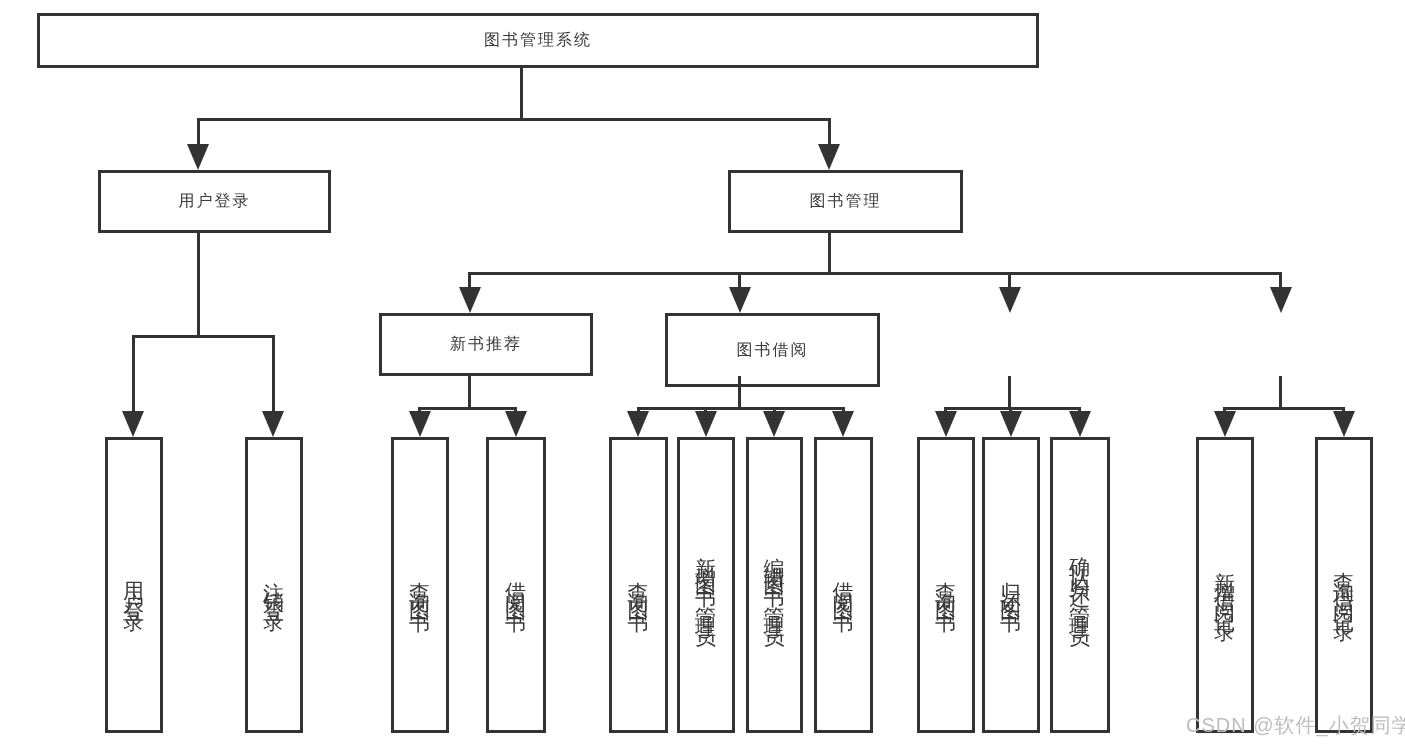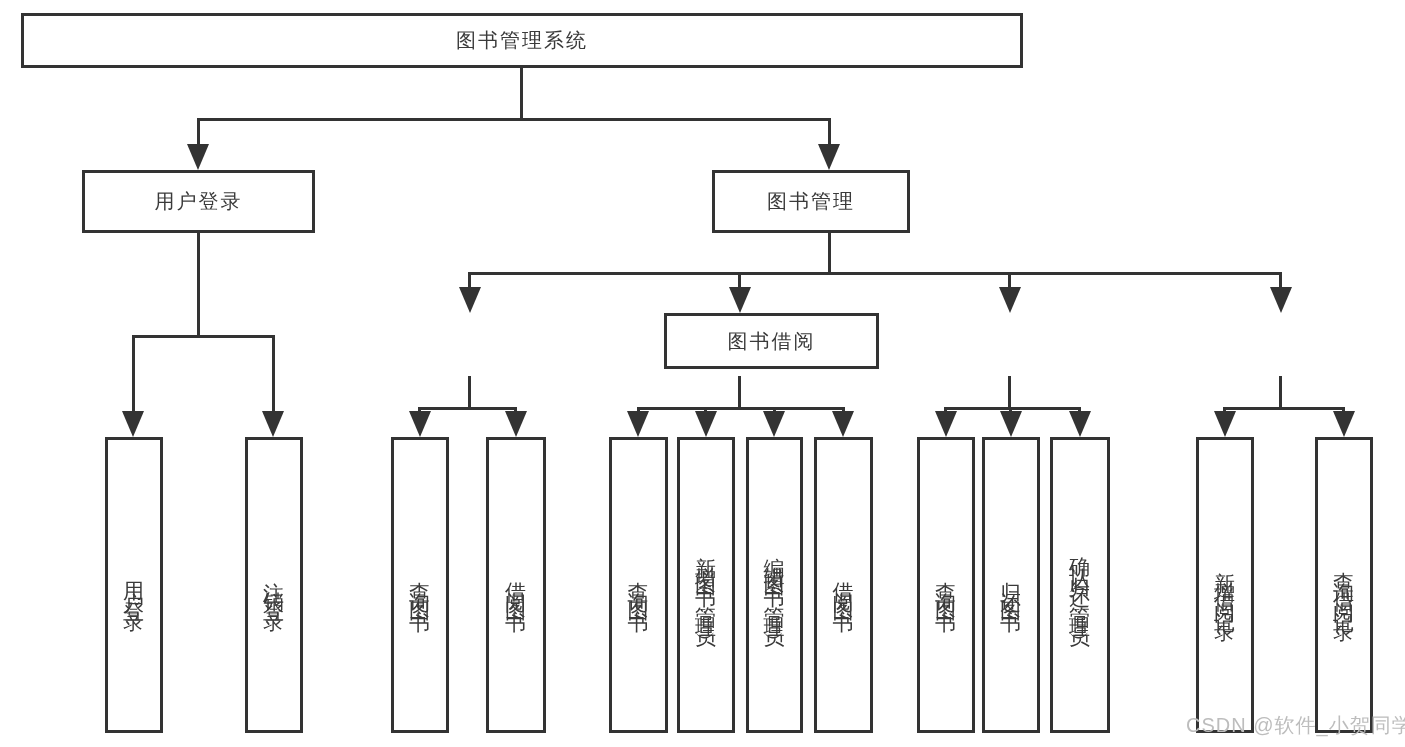--- a/index.html
+++ b/index.html
@@ -4,21 +4,21 @@
 <style>
   html,body{margin:0;padding:0;background:#ffffff;}
   .stage{
     position:relative;width:1405px;height:747px;background:#ffffff;
     font-family:"Liberation Sans","DejaVu Sans",sans-serif;overflow:hidden;
   }
   .node{
     position:absolute;box-sizing:border-box;background:#ffffff;
     border:3px solid #333333;color:#3a3a3a;
     display:flex;align-items:center;justify-content:center;
-    font-size:20px;letter-spacing:2px;white-space:nowrap;
+    font-size:16px;letter-spacing:2px;white-space:nowrap;margin-left:16px;
   }
   .leaf{
     position:absolute;box-sizing:border-box;background:#ffffff;
     border:3px solid #333333;color:#3a3a3a;
     display:flex;align-items:center;justify-content:center;
     width:58px;top:437px;height:296px;
   }
   .vtext{
     writing-mode:vertical-rl;text-orientation:mixed;
     font-size:21px;letter-spacing:10px;color:#3a3a3a;line-height:1;
@@ -43,41 +43,42 @@
   <div class="node" style="left:21px;top:13px;width:1002px;height:55px;">图书管理系统</div>
 
   <div class="vline" style="left:520px;top:68px;height:50px;"></div>
   <div class="hline" style="left:197px;top:118px;width:634px;"></div>
   <div class="vline" style="left:197px;top:118px;height:26px;"></div>
   <div class="arrow" style="left:187px;top:144px;"></div>
   <div class="vline" style="left:828px;top:118px;height:26px;"></div>
   <div class="arrow" style="left:818px;top:144px;"></div>
 
   <div class="node" style="left:82px;top:170px;width:233px;height:63px;">用户登录</div>
-  <div class="node" style="left:712px;top:170px;width:198px;height:63px;">图书管理</div>
+  <div class="node" style="left:712px;top:170px;width:235px;height:63px;">图书管理</div>
 
   <div class="vline" style="left:197px;top:233px;height:102px;"></div>
   <div class="hline" style="left:132px;top:335px;width:143px;"></div>
   <div class="vline" style="left:132px;top:335px;height:76px;"></div>
   <div class="arrow" style="left:122px;top:411px;"></div>
   <div class="vline" style="left:272px;top:335px;height:76px;"></div>
   <div class="arrow" style="left:262px;top:411px;"></div>
 
   <div class="vline" style="left:828px;top:233px;height:39px;"></div>
   <div class="hline" style="left:468px;top:272px;width:814px;"></div>
   <div class="vline" style="left:468px;top:272px;height:15px;"></div>
   <div class="arrow" style="left:459px;top:287px;"></div>
   <div class="vline" style="left:738px;top:272px;height:15px;"></div>
   <div class="arrow" style="left:729px;top:287px;"></div>
   <div class="vline" style="left:1008px;top:272px;height:15px;"></div>
   <div class="arrow" style="left:999px;top:287px;"></div>
   <div class="vline" style="left:1279px;top:272px;height:15px;"></div>
   <div class="arrow" style="left:1270px;top:287px;"></div>
 
-  <div class="node" style="left:664px;top:313px;width:215px;height:56px;text-align:center;">图书借阅</div>
+  <div class="node" style="left:363px;top:313px;width:214px;height:63px;">新书推荐</div>
+  <div class="node" style="left:649px;top:313px;width:215px;height:74px;text-align:center;">图书借阅</div>
 
   <div class="vline" style="left:468px;top:376px;height:31px;"></div>
   <div class="hline" style="left:418px;top:407px;width:99px;"></div>
   <div class="vline" style="left:418px;top:407px;height:6px;"></div>
   <div class="arrow" style="left:409px;top:411px;"></div>
   <div class="vline" style="left:514px;top:407px;height:6px;"></div>
   <div class="arrow" style="left:505px;top:411px;"></div>
 
   <div class="vline" style="left:738px;top:376px;height:31px;"></div>
   <div class="hline" style="left:637px;top:407px;width:208px;"></div>

